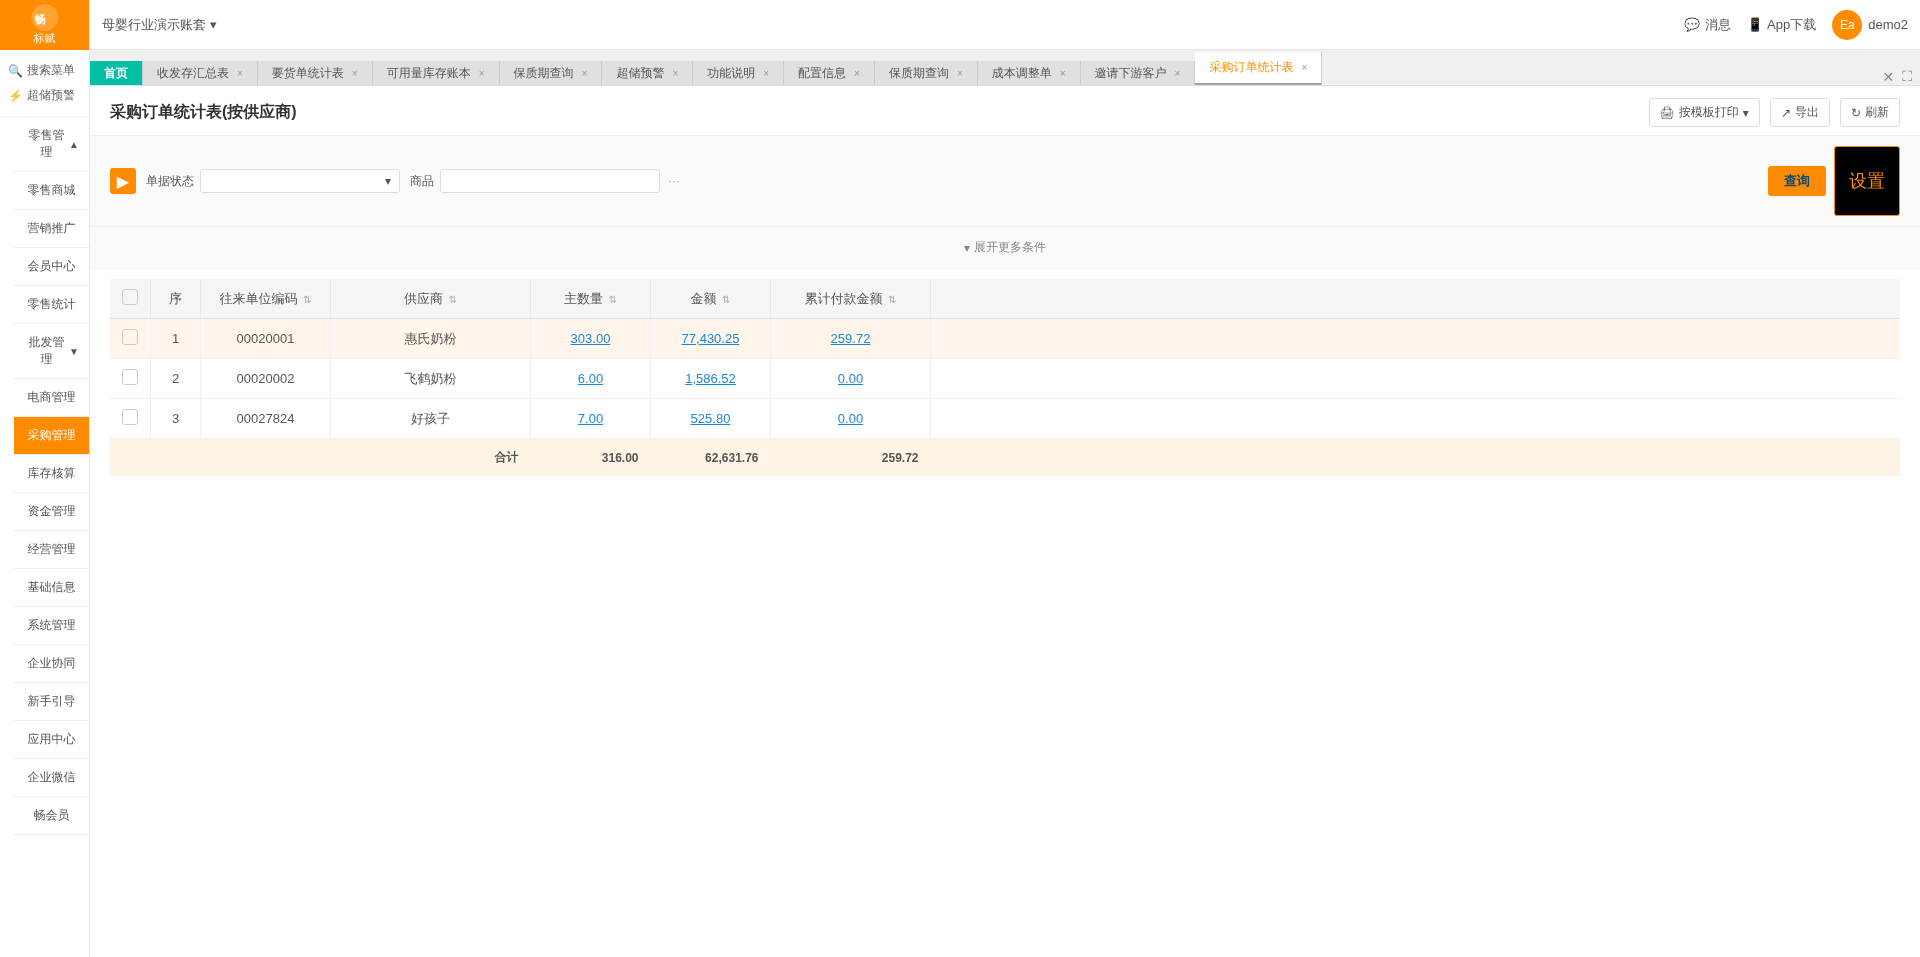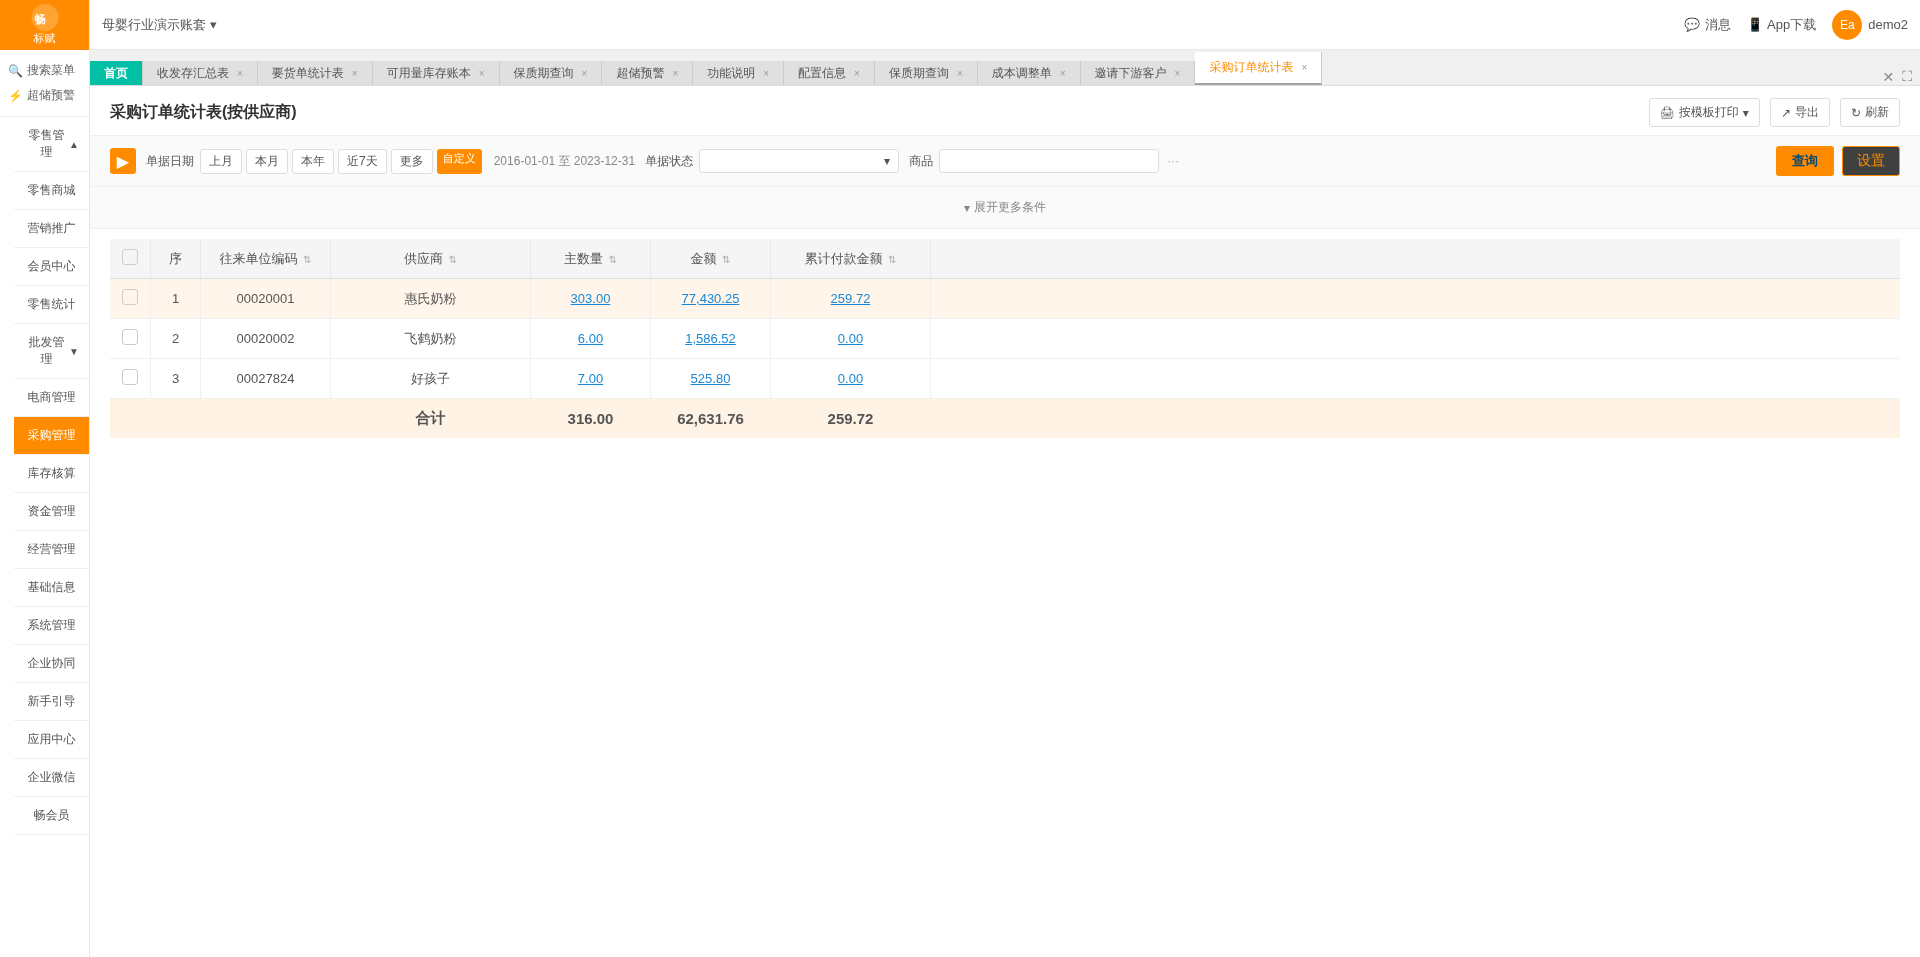--- a/index.html
+++ b/index.html
@@ -52,35 +52,35 @@
     .filter-toggle { width: 26px; height: 26px; background: #ff8c00; border-radius: 3px; display: flex; align-items: center; justify-content: center; color: #fff; font-size: 16px; cursor: pointer; flex-shrink: 0; }
     .filter-item { display: flex; align-items: center; gap: 6px; font-size: 12px; color: #555; }
     .filter-label { color: #555; white-space: nowrap; }
     .filter-date-btns { display: flex; gap: 4px; }
     .filter-date-btn { padding: 3px 8px; border: 1px solid #ddd; background: #fff; border-radius: 3px; cursor: pointer; font-size: 12px; color: #555; }
     .filter-custom-badge { background: #ff8c00; color: #fff; padding: 2px 6px; border-radius: 3px; font-size: 11px; }
     .filter-date-range { font-size: 12px; color: #888; }
     .filter-select { border: 1px solid #ddd; background: #fff; padding: 4px 8px; border-radius: 3px; font-size: 12px; color: #555; min-width: 160px; display: flex; align-items: center; justify-content: space-between; cursor: pointer; }
     .filter-input { border: 1px solid #ddd; background: #fff; padding: 4px 8px; border-radius: 3px; font-size: 12px; color: #555; min-width: 200px; }
     .btn-query { background: #ff8c00; color: #0c4a6e; border: none; padding: 6px 16px; border-radius: 3px; cursor: pointer; font-size: 13px; font-weight: bold; }
-    .btn-settings { background: #404040; color: #ff8c00; border: 1px solid #ff8c00; padding: 5px 14px; border-radius: 3px; cursor: pointer; font-size: 14px; }
+    .btn-settings { background: #000000; color: #ff8c00; border: 1px solid #ff8c00; padding: 22px 14px; border-radius: 3px; cursor: pointer; font-size: 18px; }
 
     
     .table-wrapper { padding: 0 20px; margin-top: 10px; }
     table { width: 100%; border-collapse: collapse; }
     thead tr { background: #f5f5f5; }
     thead th { padding: 10px 12px; text-align: center; font-size: 13px; color: #555; font-weight: normal; border-bottom: 1px solid #e0e0e0; border-right: 1px solid #e8e8e8; white-space: nowrap; }
     thead th:last-child { border-right: none; }
     tbody tr { border-bottom: 1px solid #f0f0f0; }
     tbody tr:nth-child(1) { background: #fff5eb; }
     tbody td { padding: 10px 12px; text-align: center; font-size: 13px; color: #555; border-right: 1px solid #f0f0f0; }
     tbody td:last-child { border-right: none; }
     tbody td.link { color: #1a88d4; text-decoration: underline; cursor: pointer; }
     tfoot tr { background: #fef3e5; border-top: 1px solid #e0d0b0; }
-    tfoot td { padding: 10px 12px; text-align: center; font-size: 15px; color: #555; font-weight: bold; }
+    tfoot td { padding: 10px 12px; text-align: right; font-size: 12px; color: #555; font-weight: bold; }
 
     .col-check { width: 36px; }
     .col-no { width: 50px; }
     .col-code { width: 130px; }
     .col-supplier { width: 200px; }
     .col-qty { width: 120px; }
     .col-amount { width: 120px; }
     .col-paid { width: 160px; }
 
     .check-icon { width: 16px; height: 16px; border: 1px solid #ccc; border-radius: 3px; display: inline-block; cursor: pointer; }
@@ -269,34 +269,20 @@
         <button class="btn-refresh">
           <span>↻</span>
           <span>刷新</span>
         </button>
       </div>
     </div>
 
     <div class="filter-bar">
       <div class="filter-toggle">▶</div>
 
-      <div class="filter-item">
-        <span class="filter-label">单据日期</span>
-        <div class="filter-date-btns">
-          <button class="filter-date-btn">上月</button>
-          <button class="filter-date-btn">本月</button>
-          <button class="filter-date-btn">本年</button>
-          <button class="filter-date-btn">近7天</button>
-          <button class="filter-date-btn">更多</button>
-          <span class="filter-custom-badge">自定义</span>
-        </div>
-        <div style="margin-left:6px;">
-          <div class="filter-date-range">2016-01-01 至 2023-12-31</div>
-        </div>
-      </div>
 
       <div class="filter-item">
         <span class="filter-label">单据状态</span>
         <div class="filter-select" style="min-width:200px;">
           <span></span>
           <span>▾</span>
         </div>
       </div>
 
       <div class="filter-item">

